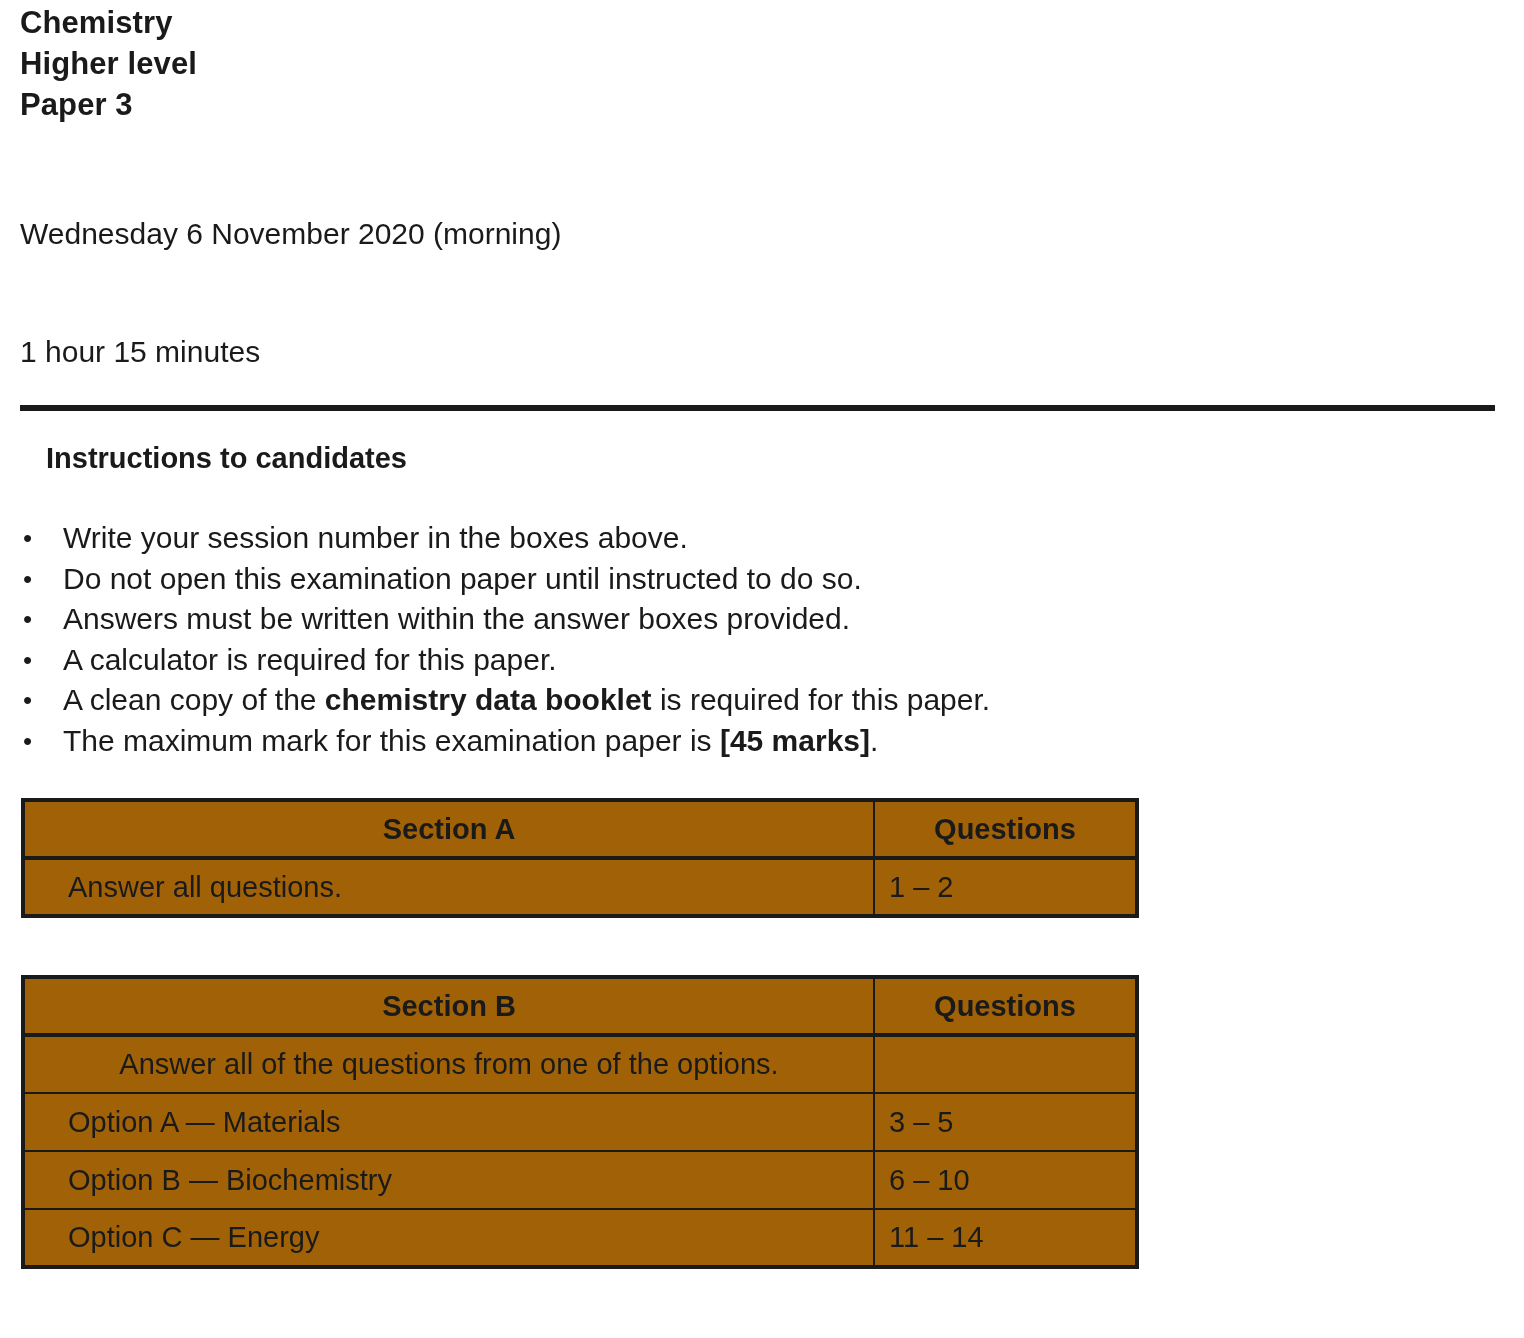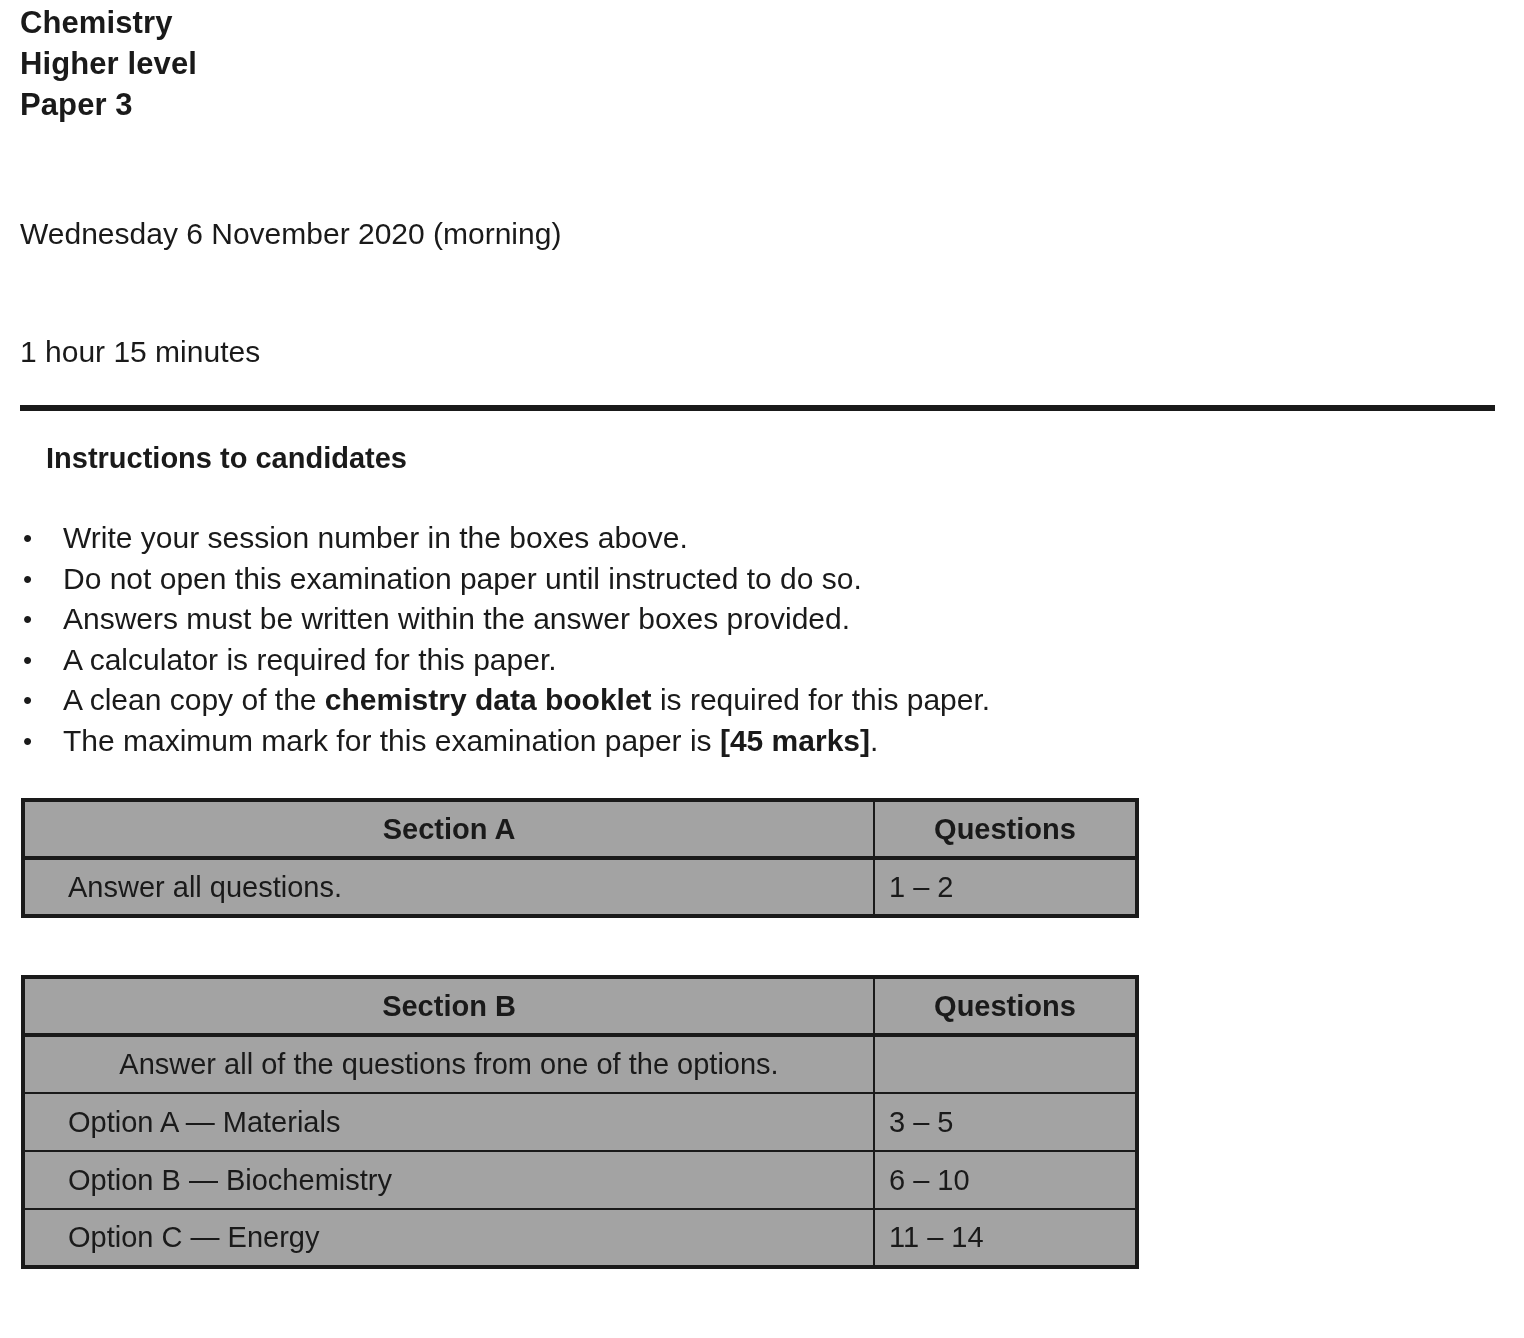--- a/index.html
+++ b/index.html
@@ -132,21 +132,21 @@
   }
   .instructions-list b { font-weight: bold; }
 
   
   .sec-table {
     position: absolute;
     left: 21px;
     width: 1114px;
     border-collapse: collapse;
     table-layout: fixed;
-    background: #a3a3a3;
+    background: #a16207;
   }
   #section-a-table { top: 798px; }
   #section-b-table { top: 975px; }
 
   .sec-table col.desc { width: 851px; }
   .sec-table col.qs   { width: 263px; }
 
   .sec-table th,
   .sec-table td {
     border: 2px solid #1a1a1a;

